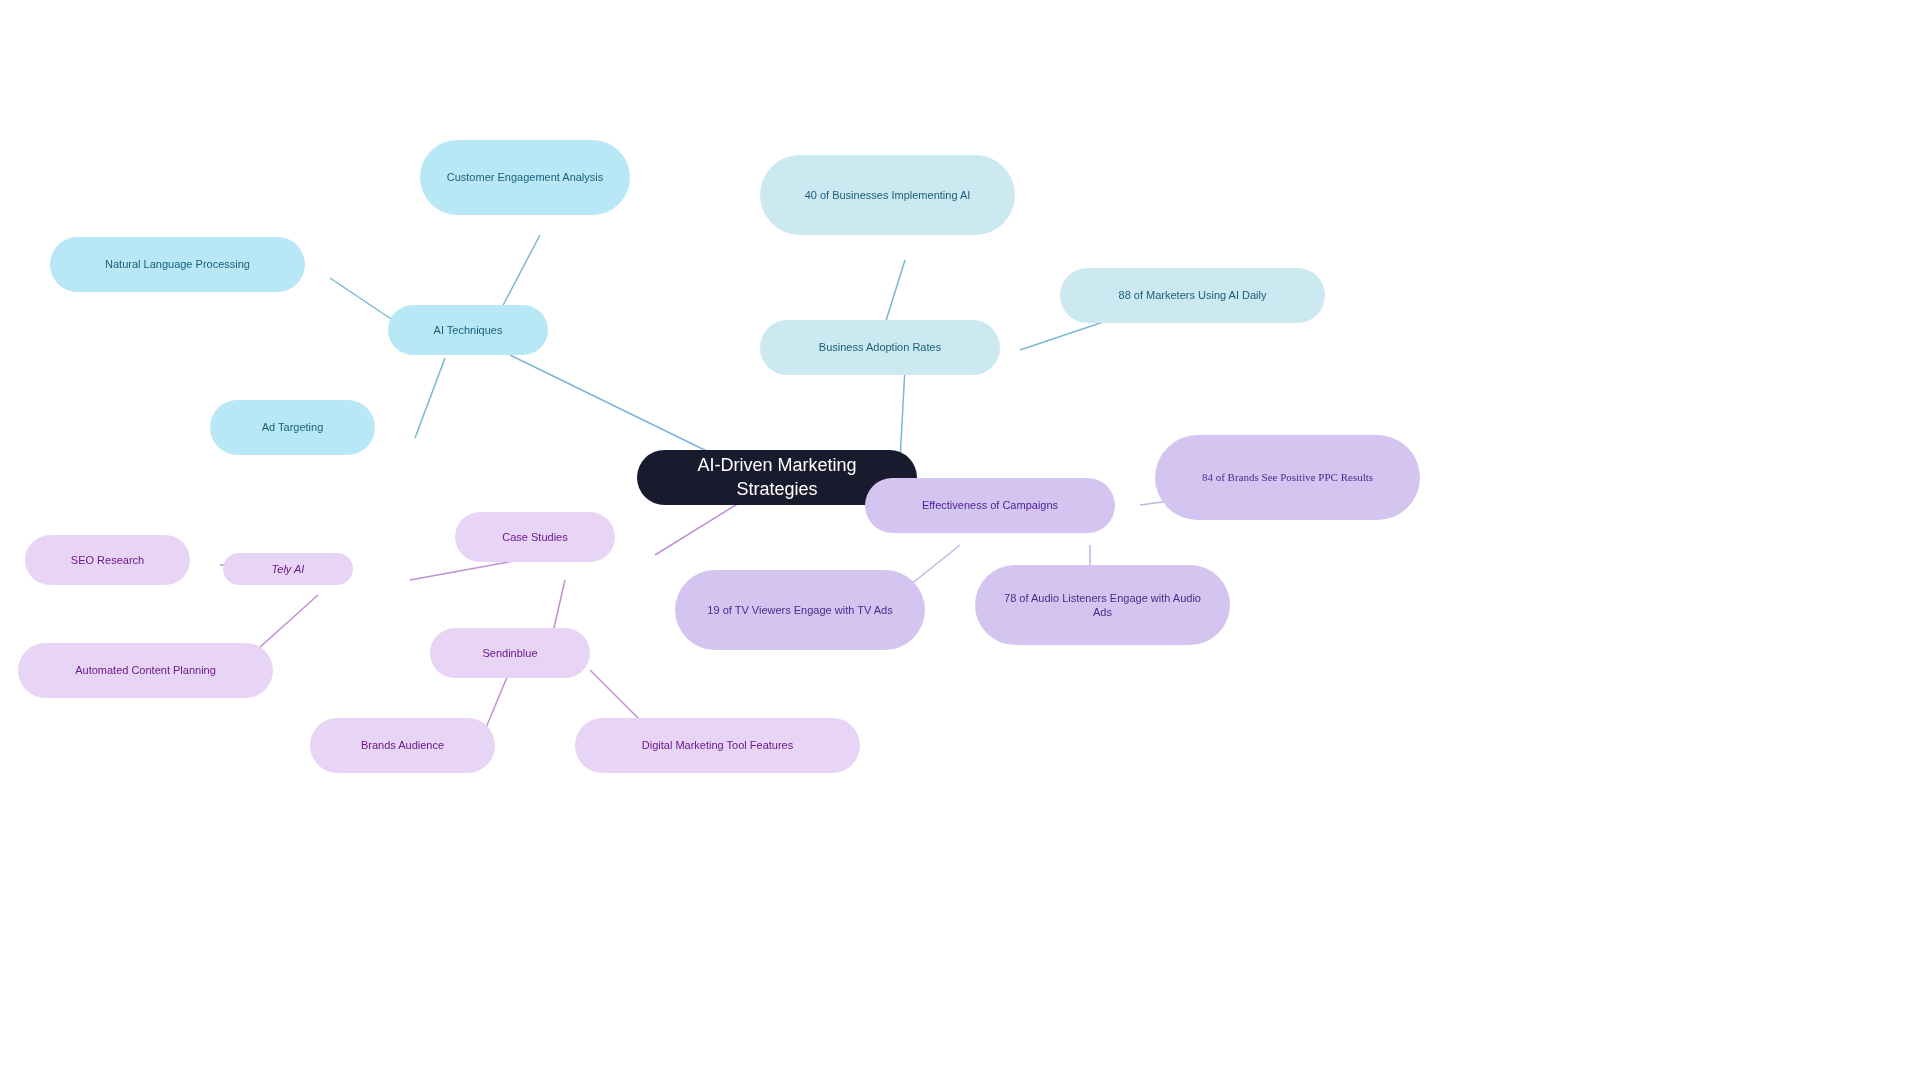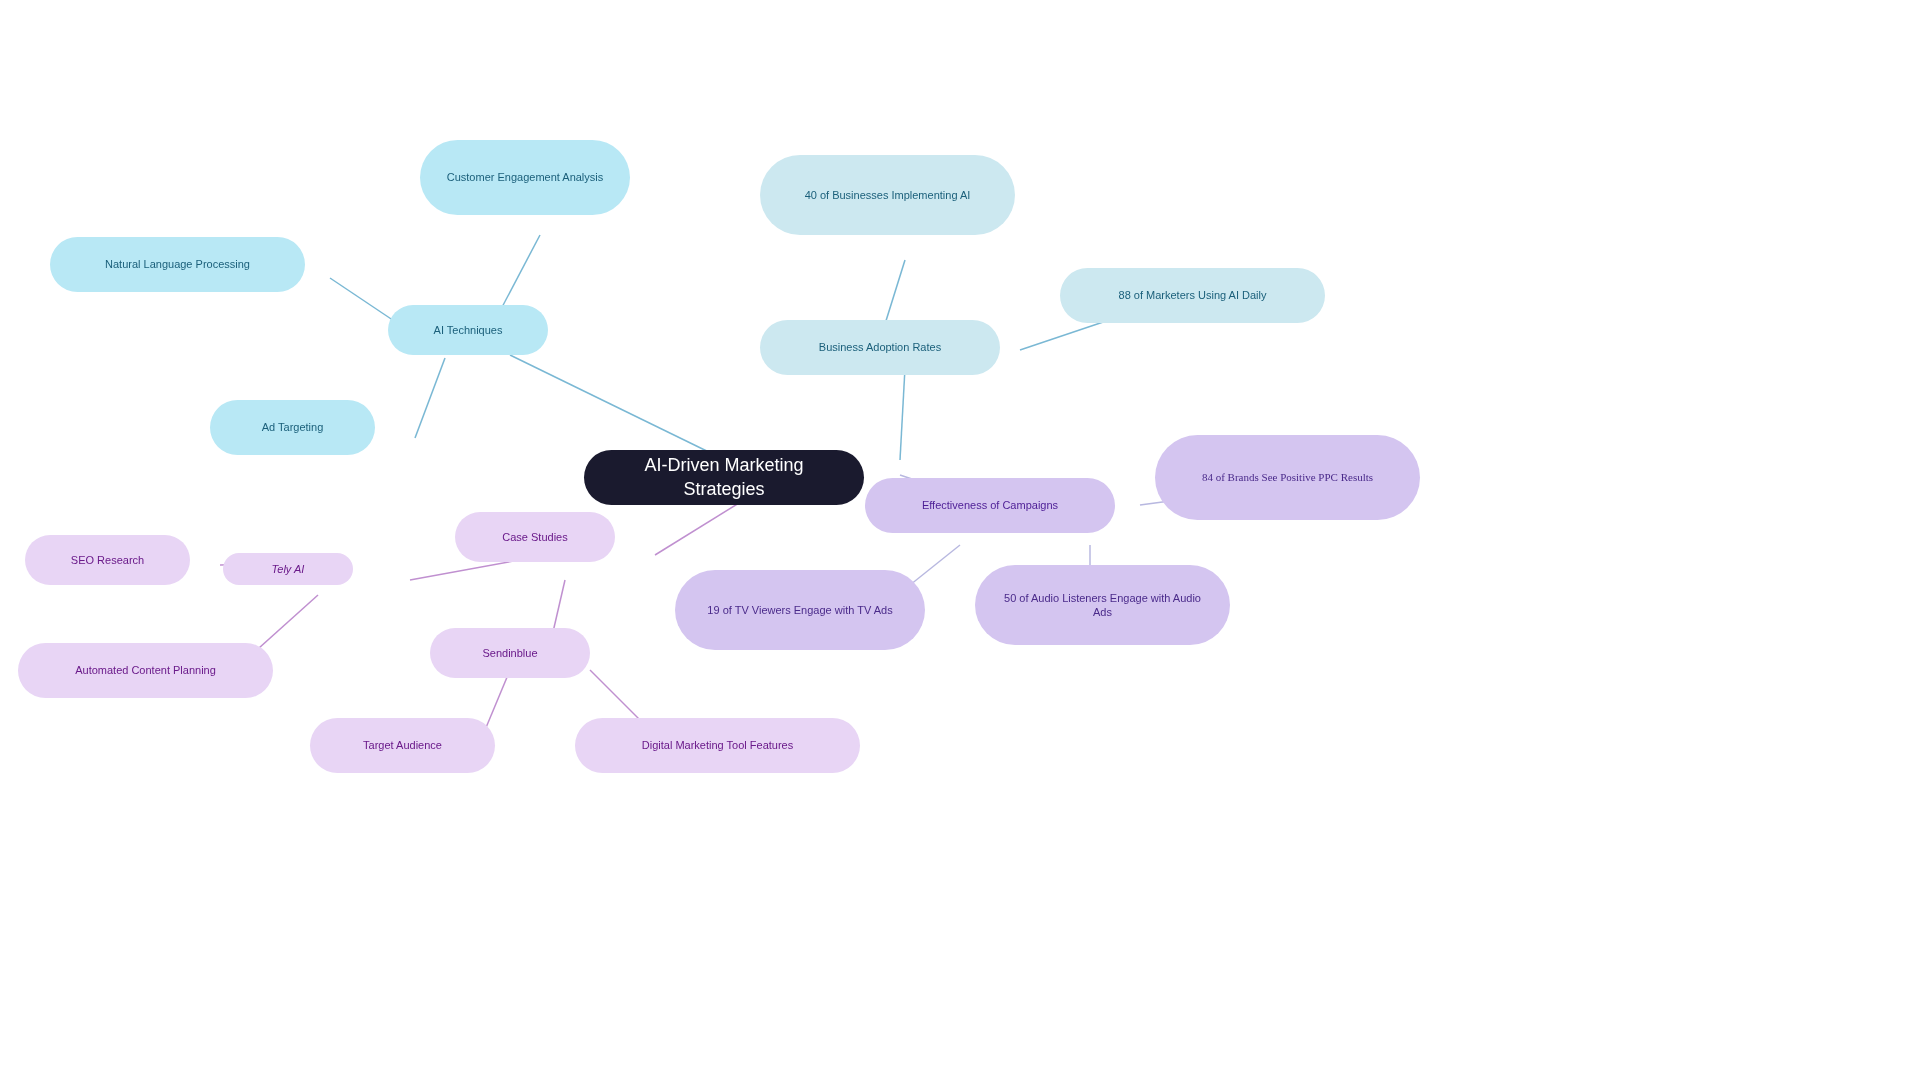--- a/index.html
+++ b/index.html
@@ -101,21 +101,21 @@
 
   <line x1="318" y1="595" x2="240" y2="665" stroke="#c090d0" stroke-width="1.5"></line>
 
   <line x1="565" y1="580" x2="550" y2="645" stroke="#c090d0" stroke-width="1.5"></line>
 
   <line x1="510" y1="670" x2="485" y2="730" stroke="#c090d0" stroke-width="1.5"></line>
 
   <line x1="590" y1="670" x2="650" y2="730" stroke="#c090d0" stroke-width="1.5"></line>
 </svg>
 
-<div class="node node-center" style="left:584px; top:450px; width:280px; height:55px;">AI-Driven Marketing Strategies</div>
+<div class="node node-center" style="left:637px; top:450px; width:280px; height:55px;">AI-Driven Marketing Strategies</div>
 
 <div class="node node-blue" style="left:388px; top:305px; width:160px; height:50px;">AI Techniques</div>
 
 <div class="node node-blue" style="left:420px; top:140px; width:210px; height:75px;">Customer Engagement Analysis</div>
 
 <div class="node node-blue" style="left:50px; top:237px; width:255px; height:55px;">Natural Language Processing</div>
 
 <div class="node node-blue" style="left:210px; top:400px; width:165px; height:55px;">Ad Targeting</div>
 
 <div class="node node-blue-light" style="left:760px; top:320px; width:240px; height:55px;">Business Adoption Rates</div>
@@ -123,27 +123,27 @@
 <div class="node node-blue-light" style="left:760px; top:155px; width:255px; height:80px;">40 of Businesses Implementing AI</div>
 
 <div class="node node-blue-light" style="left:1060px; top:268px; width:265px; height:55px;">88 of Marketers Using AI Daily</div>
 
 <div class="node node-purple-medium" style="left:865px; top:478px; width:250px; height:55px; background:#d4c5f0; color:#4c1d95;">Effectiveness of Campaigns</div>
 
 <div class="node node-purple-medium" style="left:1155px; top:435px; width:265px; height:85px; background:#d4c5f0; color:#4a2a8a;font-family:Liberation Serif, serif;">84 of Brands See Positive PPC Results</div>
 
 <div class="node node-purple-medium" style="left:675px; top:570px; width:250px; height:80px; background:#d4c5f0; color:#4a2a8a;">19 of TV Viewers Engage with TV Ads</div>
 
-<div class="node node-purple-medium" style="left:975px; top:565px; width:255px; height:80px; background:#d4c5f0; color:#4a2a8a;">50 of Audio Listeners Engage with Audio Ads</div>
+<div class="node node-purple-medium" style="left:975px; top:565px; width:255px; height:80px; background:#d4c5f0; color:#4a2a8a;">78 of Audio Listeners Engage with Audio Ads</div>
 
 <div class="node node-purple" style="left:455px; top:512px; width:160px; height:50px;">Case Studies</div>
 
 <div class="node node-purple" style="left:223px; top:553px; width:130px; height:32px;font-style:italic;">Tely AI</div>
 
 <div class="node node-purple" style="left:25px; top:535px; width:165px; height:50px;">SEO Research</div>
 
 <div class="node node-purple" style="left:18px; top:643px; width:255px; height:55px;">Automated Content Planning</div>
 
 <div class="node node-purple" style="left:430px; top:628px; width:160px; height:50px;">Sendinblue</div>
 
-<div class="node node-purple" style="left:310px; top:718px; width:185px; height:55px;">Target Audience</div>
+<div class="node node-purple" style="left:310px; top:718px; width:185px; height:55px;">Brands Audience</div>
 
 <div class="node node-purple" style="left:575px; top:718px; width:285px; height:55px;">Digital Marketing Tool Features</div>
 
 </body></html>

